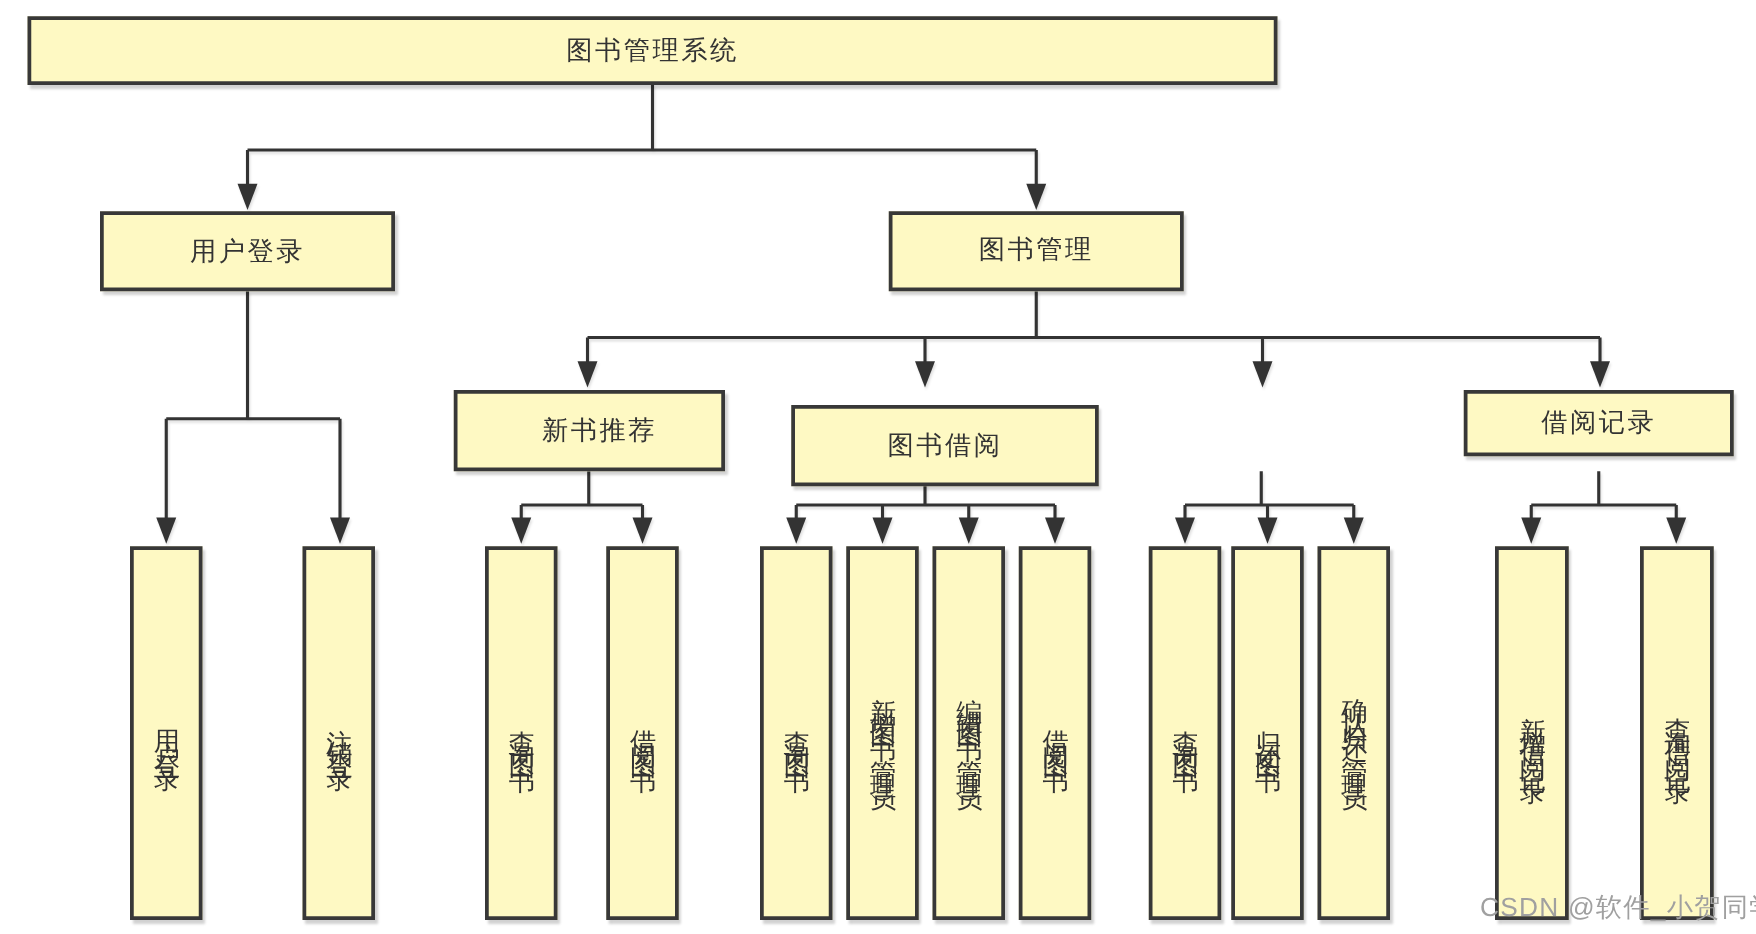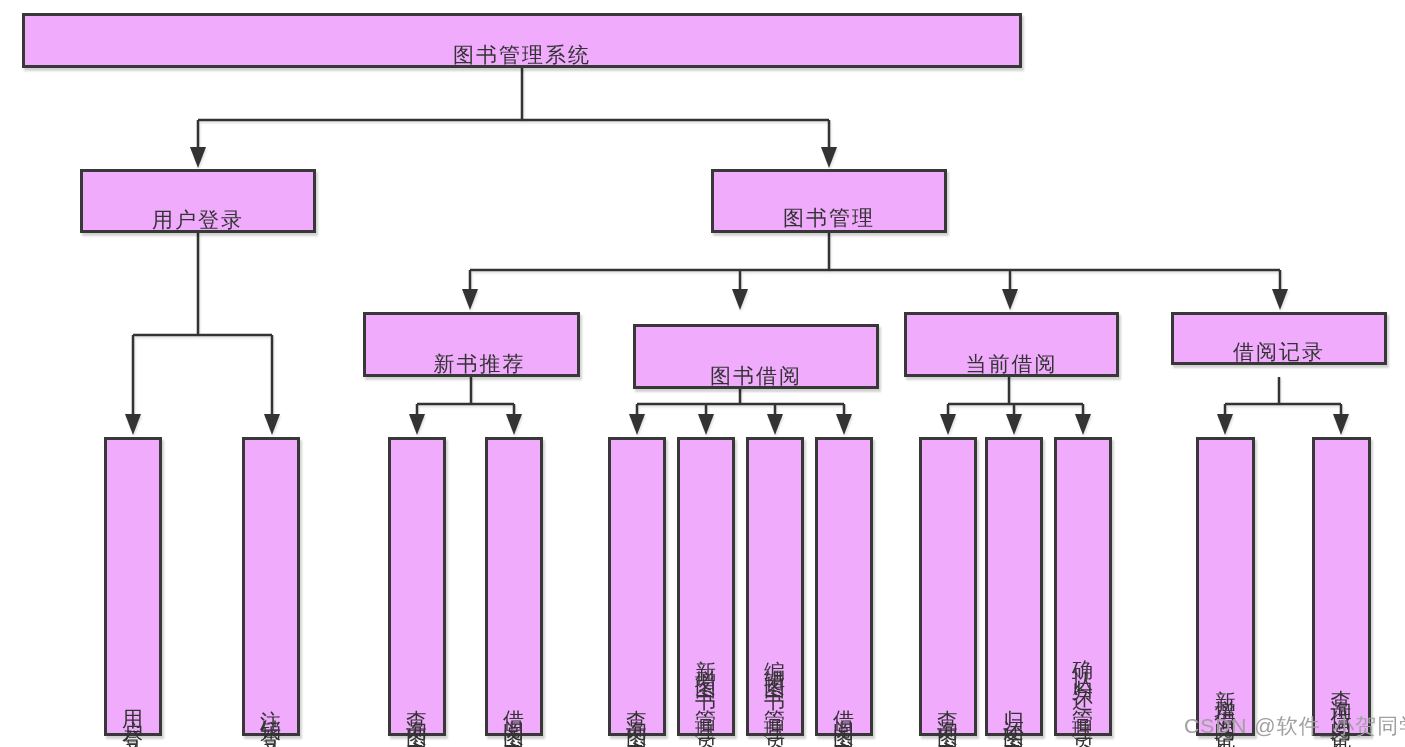--- a/index.html
+++ b/index.html
@@ -18,25 +18,25 @@
   .wires {
     position: absolute;
     left: 0; top: 0;
     width: 1405px;
     height: 747px;
     filter: drop-shadow(1px 2px 1px rgba(0,0,0,0.12));
   }
   .node {
     position: absolute;
     box-sizing: border-box;
-    background: #f0abfc;
+    background: #fef9c3;
     border: 3px solid #383838;
     box-shadow: 2px 3px 2px rgba(0,0,0,0.18);
     display: flex;
-    align-items: flex-end;
+    align-items: center;
     justify-content: center;
     color: #333333;
     font-size: 21px;
   }
   .node.h span {
     letter-spacing: 2px;
     white-space: nowrap;
     line-height: 1;
   }
   .node.v span {
@@ -101,23 +101,20 @@
   <div class="node h" style="left:711px; top:169px; width:236px; height:64px;font-family:Liberation Mono, monospace;">
     <span>图书管理</span>
   </div>
 
   <div class="node h" style="left:363px; top:312px; width:217px; height:65px;padding-left:16px;">
     <span>新书推荐</span>
   </div>
   <div class="node h" style="left:633px; top:324px; width:246px; height:65px;">
     <span>图书借阅</span>
   </div>
-  <div class="node h" style="left:904px; top:312px; width:215px; height:65px;">
-    <span>当前借阅</span>
-  </div>
   <div class="node h" style="left:1171px; top:312px; width:216px; height:53px;">
     <span>借阅记录</span>
   </div>
 
   <div class="node v" style="left:104px; top:437px; width:58px; height:299px;">
     <span>用户登录</span>
   </div>
   <div class="node v" style="left:242px; top:437px; width:58px; height:299px;">
     <span>注销登录</span>
   </div>

